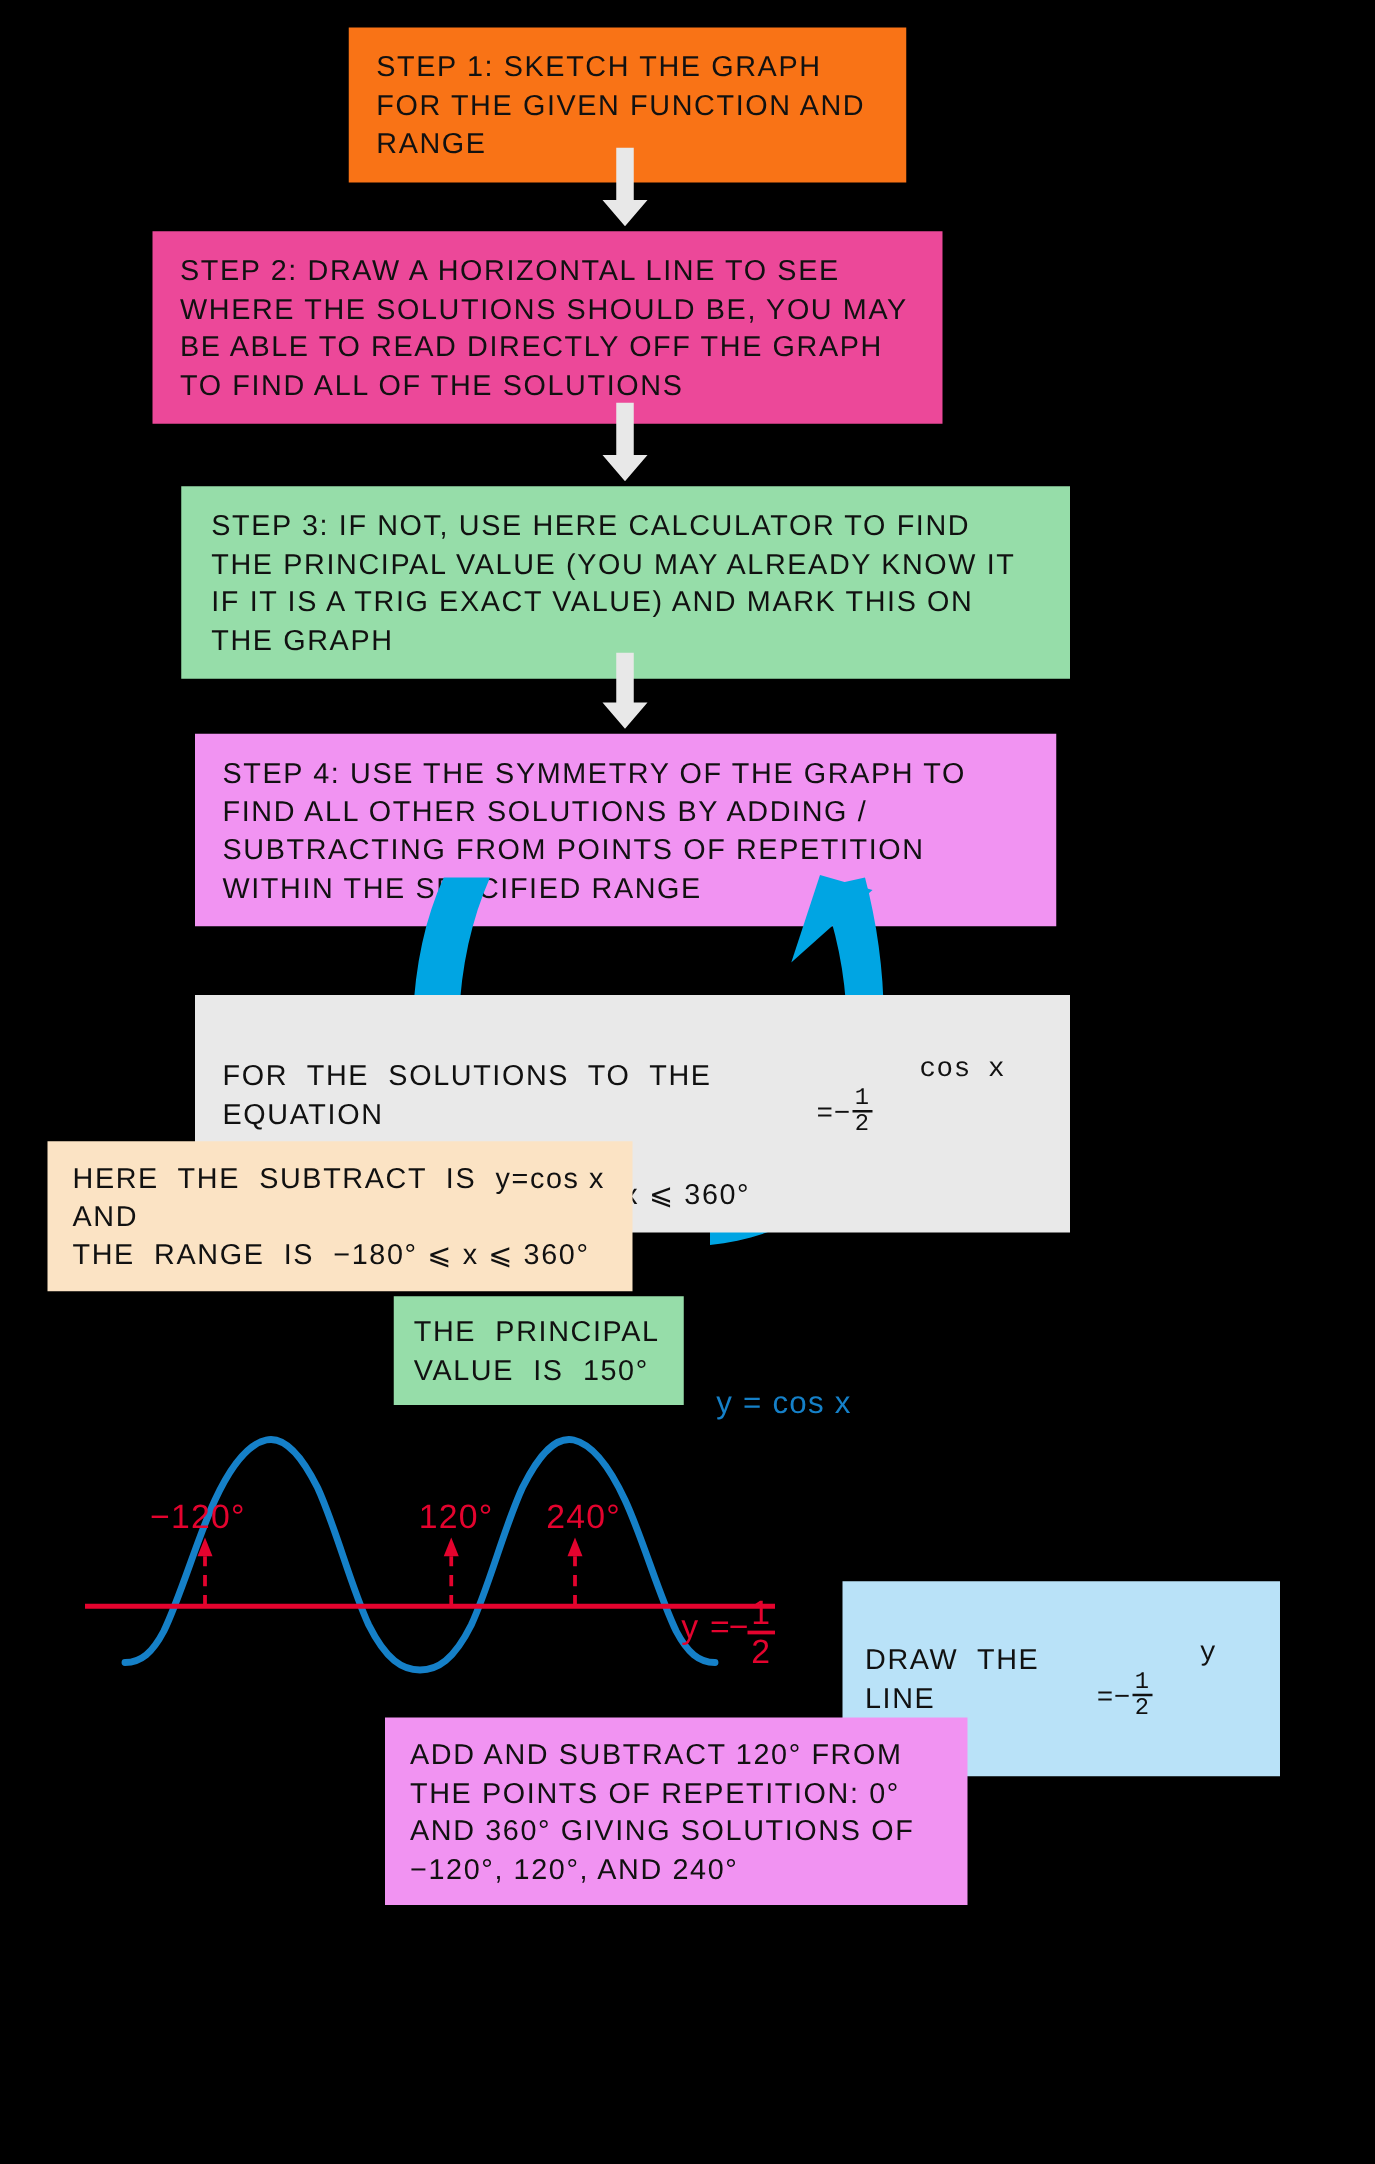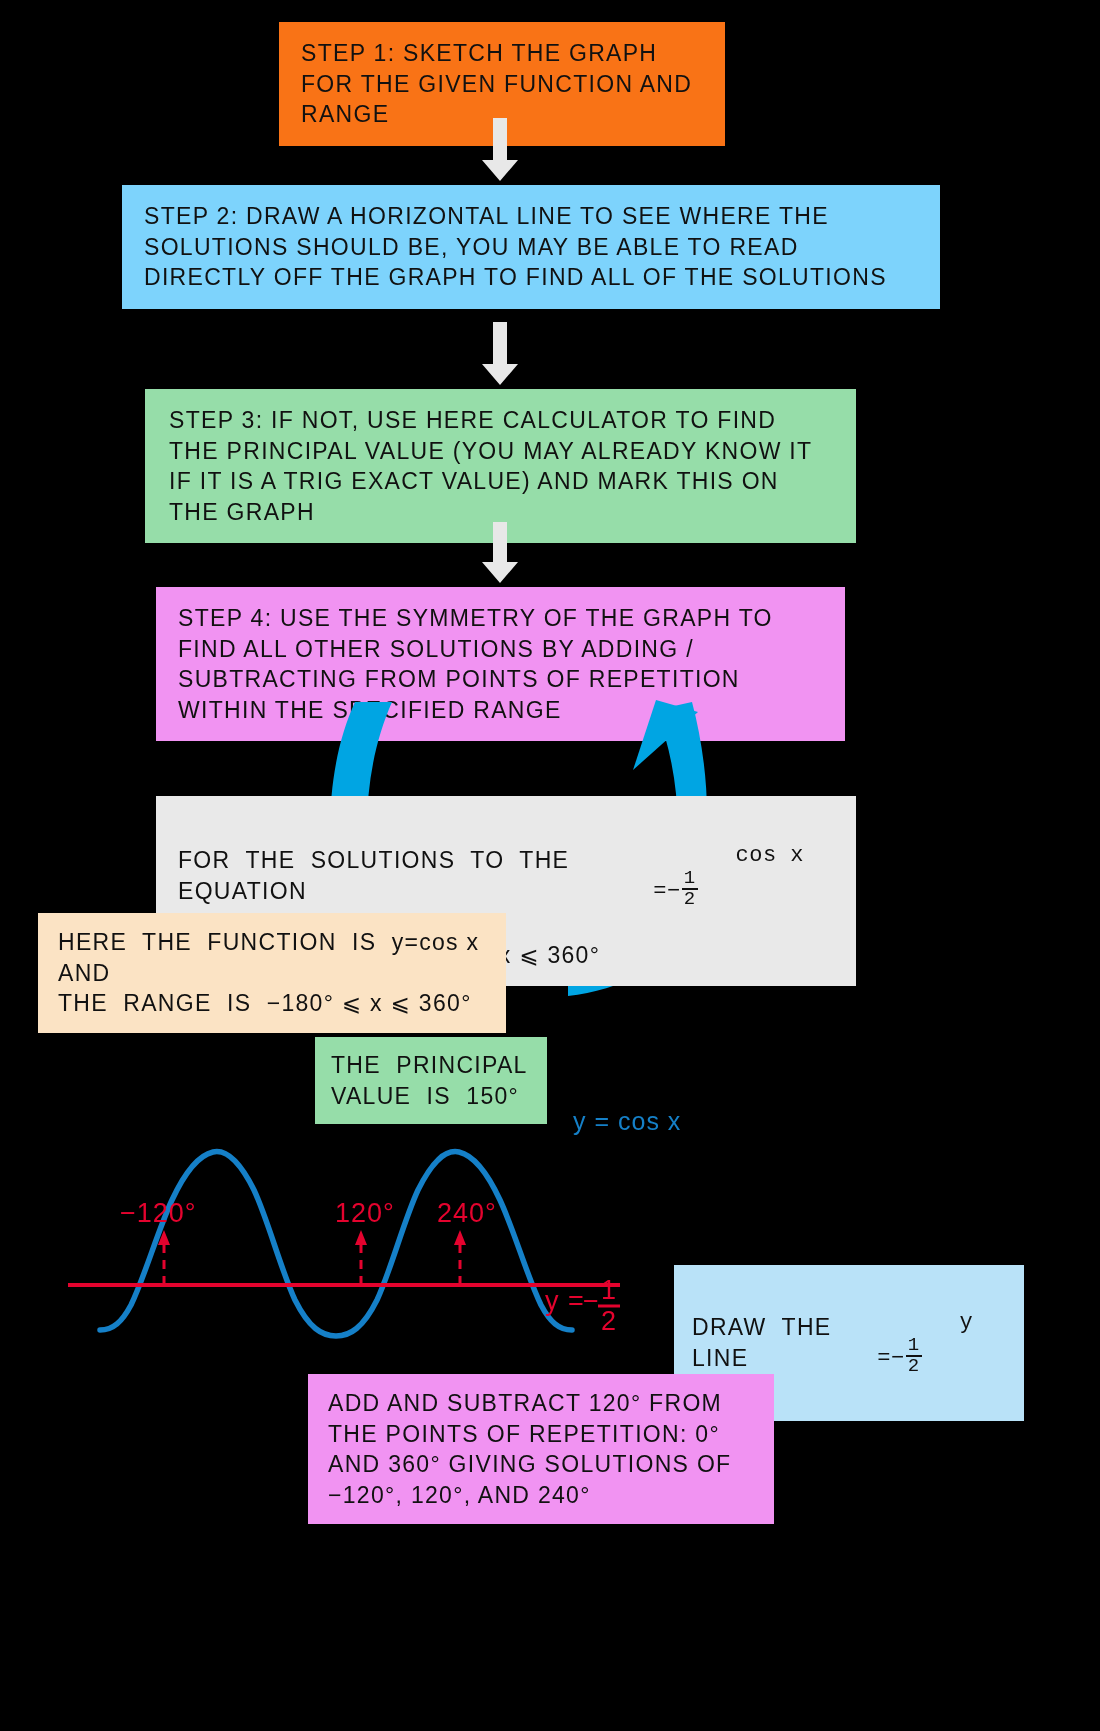--- a/index.html
+++ b/index.html
@@ -7,21 +7,21 @@
     width:1100px;height:1731px;position:relative;overflow:hidden;
     font-family:"Liberation Sans","DejaVu Sans",sans-serif;
     color:#000;
   }
   .box{position:absolute;box-sizing:border-box;}
   .txt{
     font-size:23px;letter-spacing:1.3px;line-height:1.33;
     color:#111;white-space:pre-wrap;
   }
   .step1{left:279px;top:22px;width:446px;min-height:93px;background:#f97316;padding:16px 22px;}
-  .step2{left:122px;top:185px;width:818px;min-height:118px;background:#7dd3fc;padding:16px 22px;}
+  .step2{left:122px;top:185px;width:632px;min-height:118px;background:#ec4899;padding:16px 22px;}
   .step3{left:145px;top:389px;width:711px;min-height:122px;background:#96dda9;padding:16px 24px;}
   .step4{left:156px;top:587px;width:689px;min-height:120px;background:#f193f2;padding:16px 22px;}
   .greybox{left:156px;top:785px;width:700px;min-height:90px;background:#e9e9e9;padding:16px 22px;z-index:5;margin-top:11px;}
   .peach2{left:38px;top:913px;width:468px;min-height:82px;background:#fbe3c4;padding:14px 20px;z-index:5;}
   .greenpv{left:315px;top:1037px;width:232px;min-height:72px;background:#96dda9;padding:13px 16px;z-index:5;}
   .blueline{left:674px;top:1265px;width:350px;min-height:52px;background:#b9e2f8;padding:14px 18px;z-index:5;}
   .pinkbot{left:308px;top:1374px;width:466px;min-height:130px;background:#f193f2;padding:14px 20px;z-index:5;}
 
   .arrow-grey{position:absolute;z-index:2;}
 
@@ -72,21 +72,21 @@
   <div class="txt" style="display:flex;align-items:center;gap:14px;">
     <span>FOR  THE  SOLUTIONS  TO  THE  EQUATION</span>
     <span class="inlinemath">
       <span>cos x =</span><span>−</span><span class="frac"><span class="num">1</span><span class="den">2</span></span>
     </span>
   </div>
   <div class="txt">IN  THE  RANGE   −180° ⩽ x ⩽ 360°</div>
 </div>
 
 <div class="box peach2">
-  <div class="txt">HERE  THE  FUNCTION  IS  y=cos x  AND</div>
+  <div class="txt">HERE  THE  SUBTRACT  IS  y=cos x  AND</div>
   <div class="txt">THE  RANGE  IS  −180° ⩽ x ⩽ 360°</div>
 </div>
 
 <div class="box greenpv">
   <div class="txt">THE  PRINCIPAL</div>
   <div class="txt">VALUE  IS  150°</div>
 </div>
 
 <svg id="graph" viewBox="0 0 1000 330">
 

